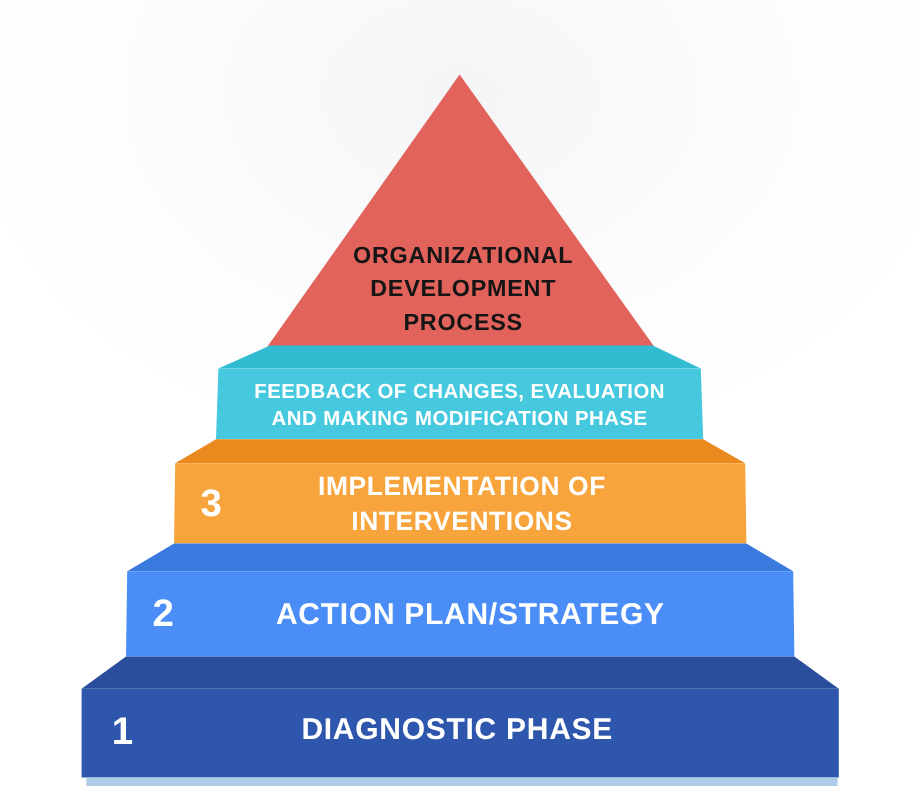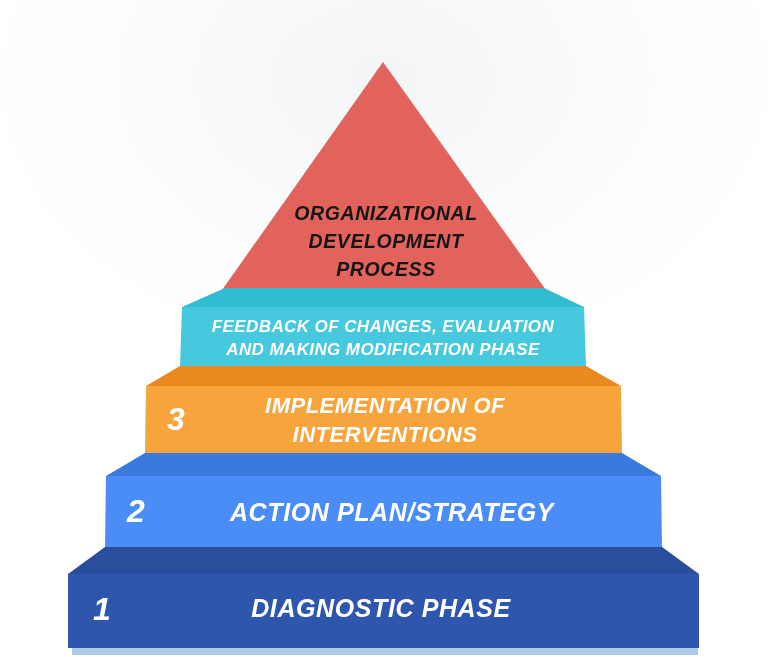--- a/index.html
+++ b/index.html
@@ -4,21 +4,20 @@
 <style>
   html, body { margin: 0; padding: 0; }
   body { background: #ffffff; }
   .canvas {
     position: relative;
     width: 768px;
     height: 657px;
     overflow: hidden;
     background: radial-gradient(ellipse 420px 300px at 50% 12%, #f3f5f7 0%, #fdfdfe 70%, #ffffff 100%);
     font-family: "Liberation Sans", sans-serif;
-    font-style: italic;
   }
   svg { display: block; }
   text {
     font-family: "Liberation Sans", sans-serif;
     font-weight: bold;
   }
   .title-line   { font-size: 19.5px; letter-spacing: 0.6px; }
   .step-line-sm { font-size: 17px;   letter-spacing: 0.4px; }
   .step-line-md { font-size: 22px;   letter-spacing: 0.5px; }
   .step-line-lg { font-size: 25px;   letter-spacing: 0.6px; }

